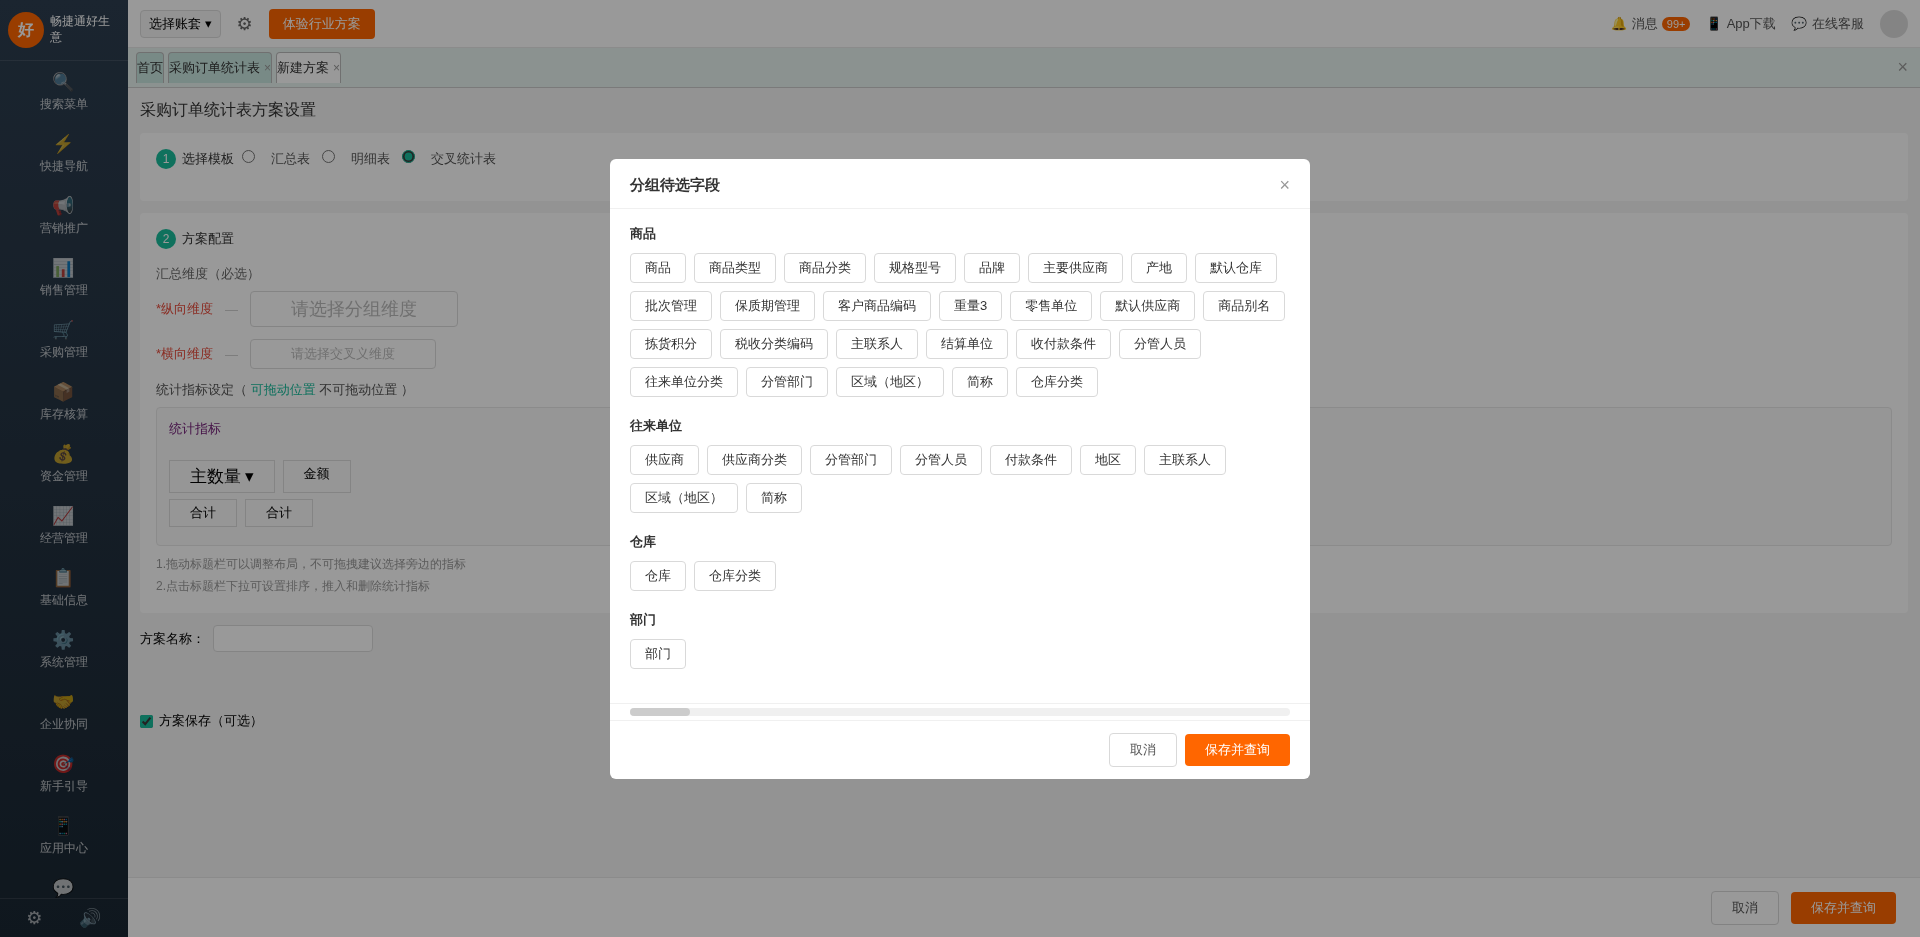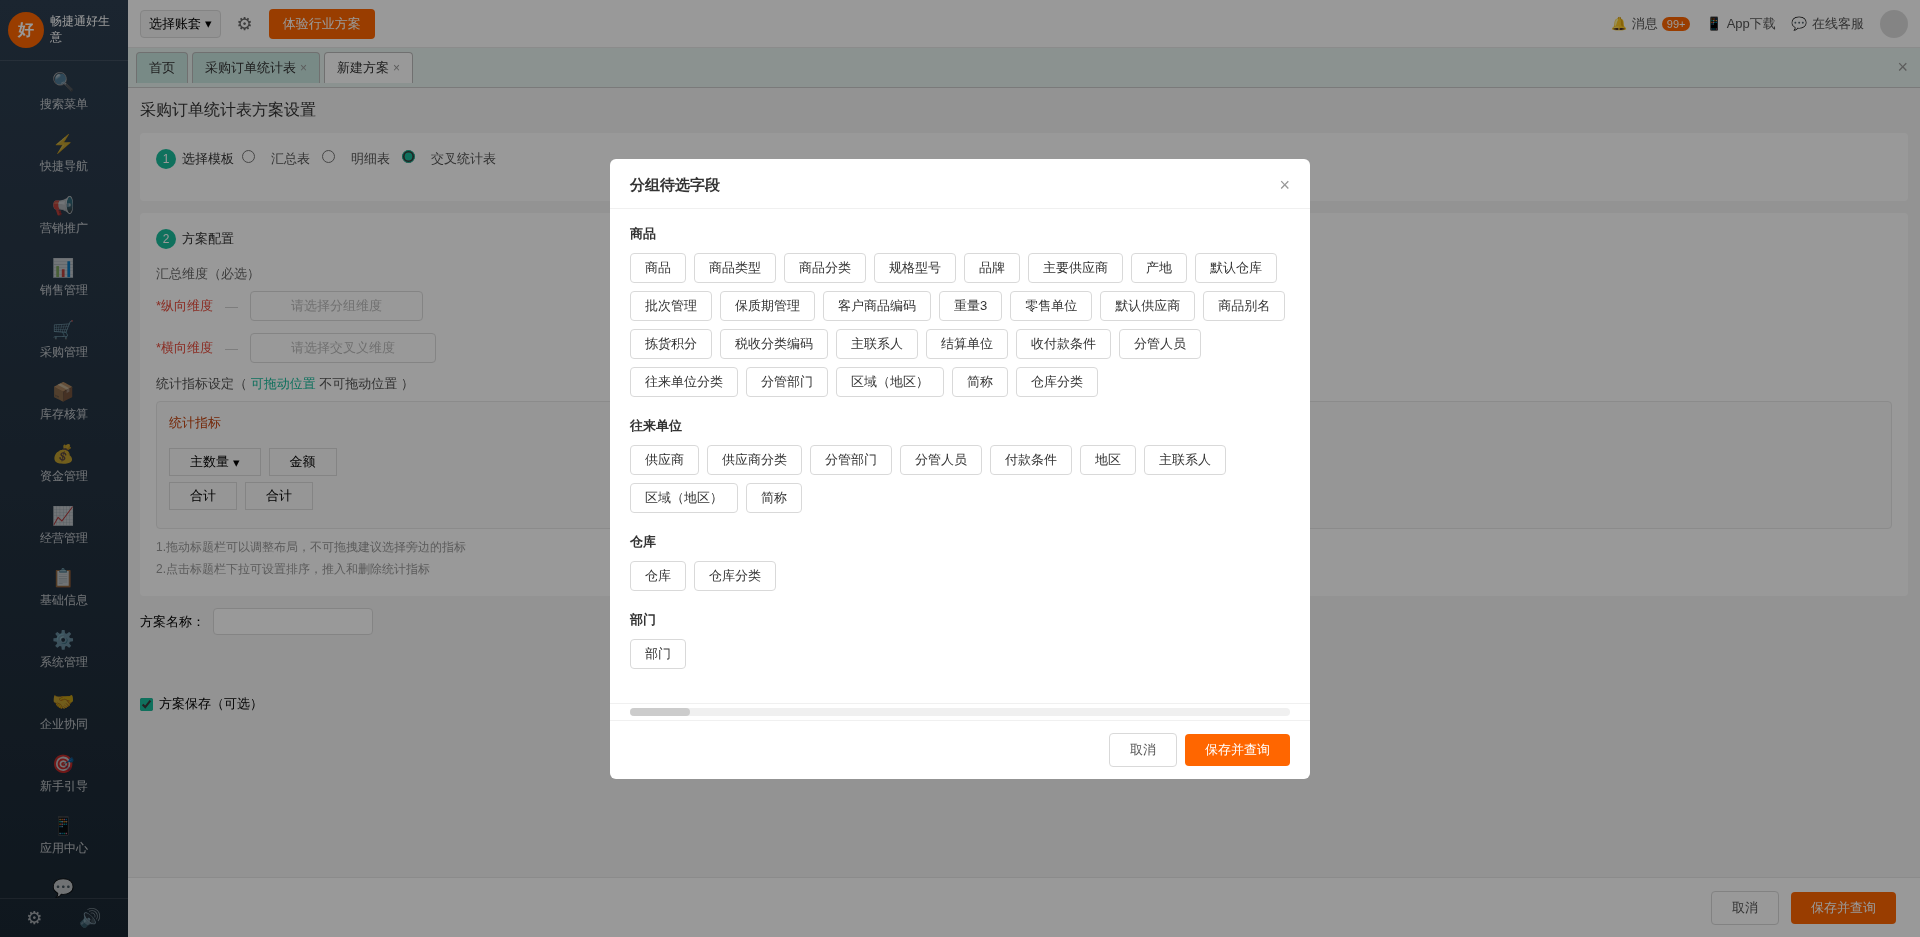--- a/index.html
+++ b/index.html
@@ -59,21 +59,21 @@
     .badge { background: #f60; color: white; border-radius: 10px; padding: 1px 5px; font-size: 11px; }
     .avatar { width: 28px; height: 28px; background: #ddd; border-radius: 50%; cursor: pointer; }
 
     
     .tabbar {
       position: fixed; left: 128px; top: 48px; right: 0; height: 40px;
       background: #e8f4f0; display: flex; align-items: center; padding: 0 8px;
       gap: 4px; z-index: 8; border-bottom: 1px solid #ccc;
     }
     .tab {
-      display: flex; align-items: center; gap: 4px; padding: 6px 12px;
+      display: flex; align-items: center; gap: 4px; padding: 6px 0;
       background: #c8e6e0; border-radius: 4px 4px 0 0; cursor: pointer;
       font-size: 13px; color: #333; border: 1px solid #bbb; border-bottom: none;
     }
     .tab.active { background: white; color: #333; }
     .tab-close { color: #999; font-size: 12px; cursor: pointer; }
     .tab-add { color: #999; font-size: 18px; cursor: pointer; padding: 0 4px; }
 
     
     .main {
       position: fixed; left: 128px; top: 88px; right: 0; bottom: 0;
@@ -315,38 +315,38 @@
       <div class="steps">
         <div class="step">
           <div class="step-num">2</div>
           <div class="step-label">方案配置</div>
         </div>
       </div>
       <div style="font-size:13px;color:#666;margin-bottom:8px;">汇总维度（必选）</div>
       <div style="display:flex;align-items:center;gap:12px;margin-bottom:12px;">
         <span style="font-size:13px;color:#e74c3c;">*纵向维度</span>
         <span style="color:#ccc;">—</span>
-        <div style="border:1px solid #ddd;border-radius:4px;padding:5px 40px;color:#bbb;font-size:13px;cursor:pointer;">请选择分组维度</div>
+        <div style="border:1px solid #ddd;border-radius:4px;padding:5px 40px;color:#bbb;font-size:18px;cursor:pointer;">请选择分组维度</div>
       </div>
       <div style="display:flex;align-items:center;gap:12px;margin-bottom:12px;">
         <span style="font-size:13px;color:#e74c3c;">*横向维度</span>
         <span style="color:#ccc;">—</span>
         <div style="border:1px solid #ddd;border-radius:4px;padding:5px 40px;color:#bbb;font-size:13px;cursor:pointer;">请选择交叉义维度</div>
       </div>
 
       <div style="font-size:13px;color:#555;margin-bottom:8px;">
         <span>统计指标设定（</span>
         <span style="color:#1abc9c;cursor:pointer;">可拖动位置</span>
         <span>不可拖动位置</span>
         <span>）</span>
       </div>
       <div class="stat-section">
-        <div style="color:#c2410c;font-size:13px;margin-bottom:16px;">统计指标</div>
+        <div style="color:#701a75;font-size:13px;margin-bottom:22px;">统计指标</div>
         <div class="stat-row">
-          <div style="border:1px solid #ddd;padding:4px 20px;font-size:13px;display:flex;align-items:center;gap:4px;cursor:pointer;">
+          <div style="border:1px solid #ddd;padding:4px 20px;font-size:17px;display:flex;align-items:center;gap:4px;cursor:pointer;">
             <span>主数量</span>
             <span>▾</span>
           </div>
           <div style="border:1px solid #ddd;padding:4px 20px;font-size:13px;cursor:pointer;">
             <span>金额</span>
           </div>
         </div>
         <div class="stat-row">
           <div style="border:1px solid #ddd;padding:4px 20px;font-size:13px;">合计</div>
           <div style="border:1px solid #ddd;padding:4px 20px;font-size:13px;">合计</div>

